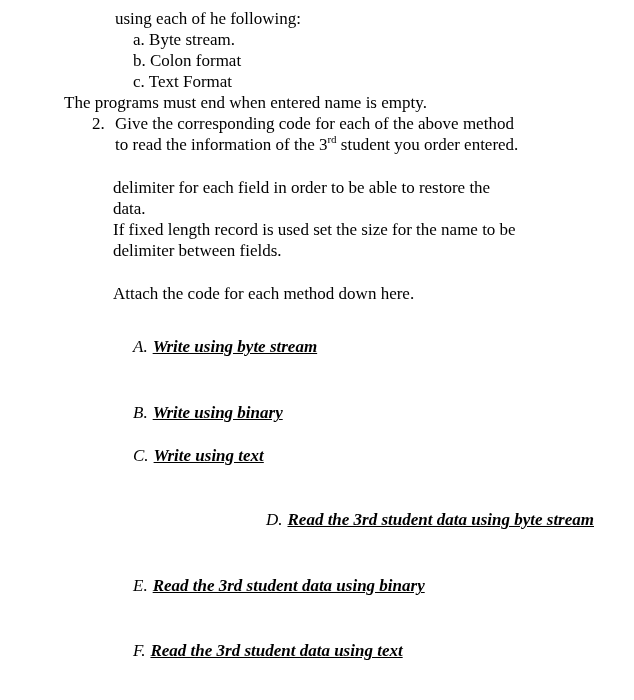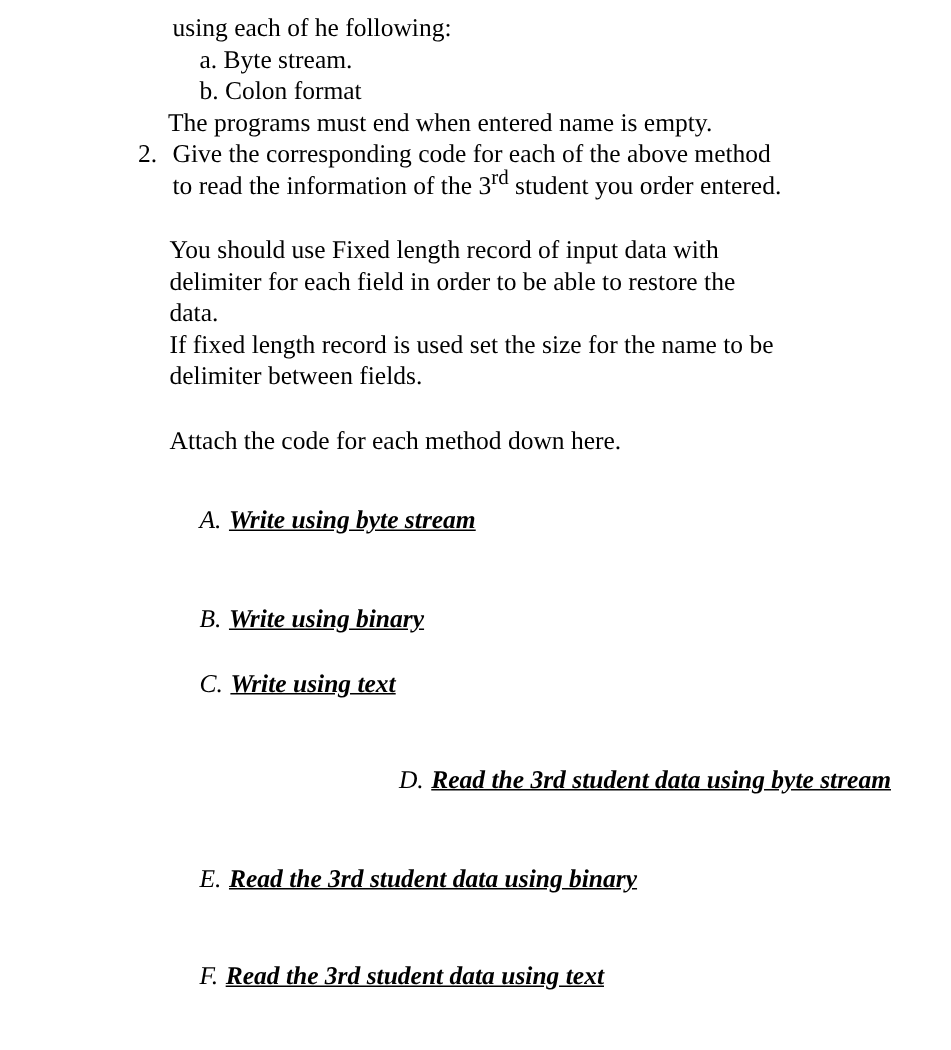--- a/index.html
+++ b/index.html
@@ -16,37 +16,37 @@
     font-family: "Liberation Serif", "DejaVu Serif", serif;
     font-size: 17px;
     line-height: 21px;
     overflow: hidden;
     box-sizing: border-box;
     padding-top: 8px;
   }
   .line { white-space: pre; }
   .indent-1 { margin-left: 115px; }   
   .indent-2 { margin-left: 133px; }   
-  .indent-3 { margin-left: 112px; }   
+  .indent-3 { margin-left: 64px; }   
   .item2-row {
     margin-left: 92px;
     display: flex;
     align-items: flex-start;
   }
   .item2-num {
     width: 23px;
     flex: 0 0 23px;
   }
   .item2-body { flex: 1; }
   .para {
     margin-left: 113px;
     margin-top: 22px;
   }
   sup.ordinal {
-    font-size: 14px;
+    font-size: 11px;
     line-height: 0;
     vertical-align: super;
   }
   .task {
     margin-left: 133px;
     white-space: pre;
     font-style: italic;
   }
   .task-letter { margin-right: 5px; }
   .task-title {
@@ -62,33 +62,33 @@
 </style>
 </head>
 <body>
 
 <div class="page">
 
   <div class="line indent-1">using each of he following:</div>
 
   <div class="line indent-2">a. Byte stream.</div>
   <div class="line indent-2">b. Colon format</div>
+  <div class="line indent-2">c. Text Format</div>
 
   <div class="line indent-3">The programs must end when entered name is empty.</div>
 
   <div class="item2-row">
     <span class="item2-num">2.</span>
     <div class="item2-body">
       <div class="line">Give the corresponding code for each of the above method</div>
       <div class="line"><span>to read the information of the 3</span><sup class="ordinal">rd</sup><span> student you order entered.</span></div>
     </div>
   </div>
 
   <div class="para">
-    <div class="line">You should use Fixed length record of input data with</div>
     <div class="line">delimiter for each field in order to be able to restore the</div>
     <div class="line">data.</div>
     <div class="line">If fixed length record is used set the size for the name to be</div>
     <div class="line">delimiter between fields.</div>
   </div>
 
   <div class="para">Attach the code for each method down here.</div>
 
   <div class="task mt-a"><span class="task-letter">A.</span><span class="task-title">Write using byte stream</span></div>
 

